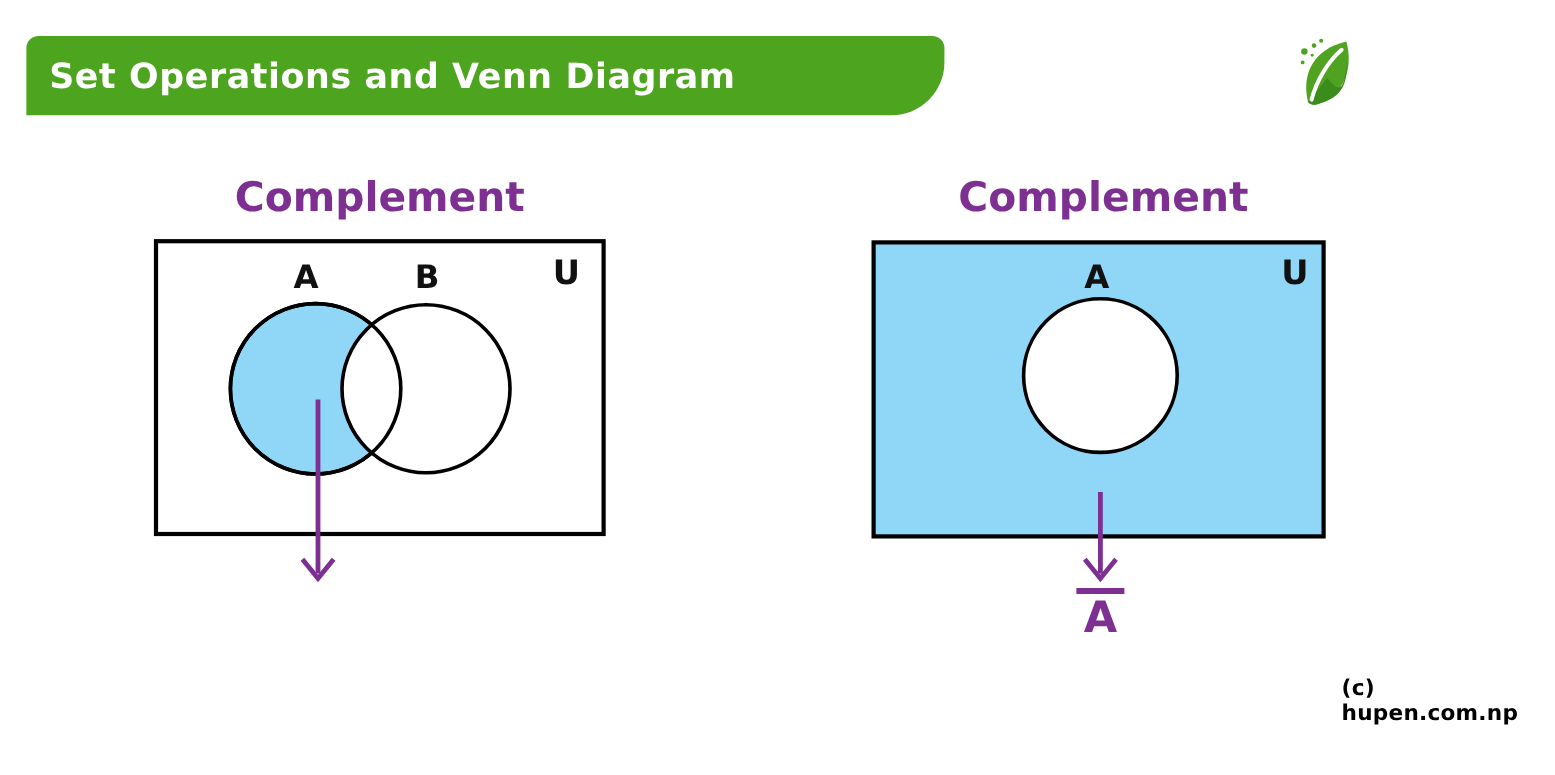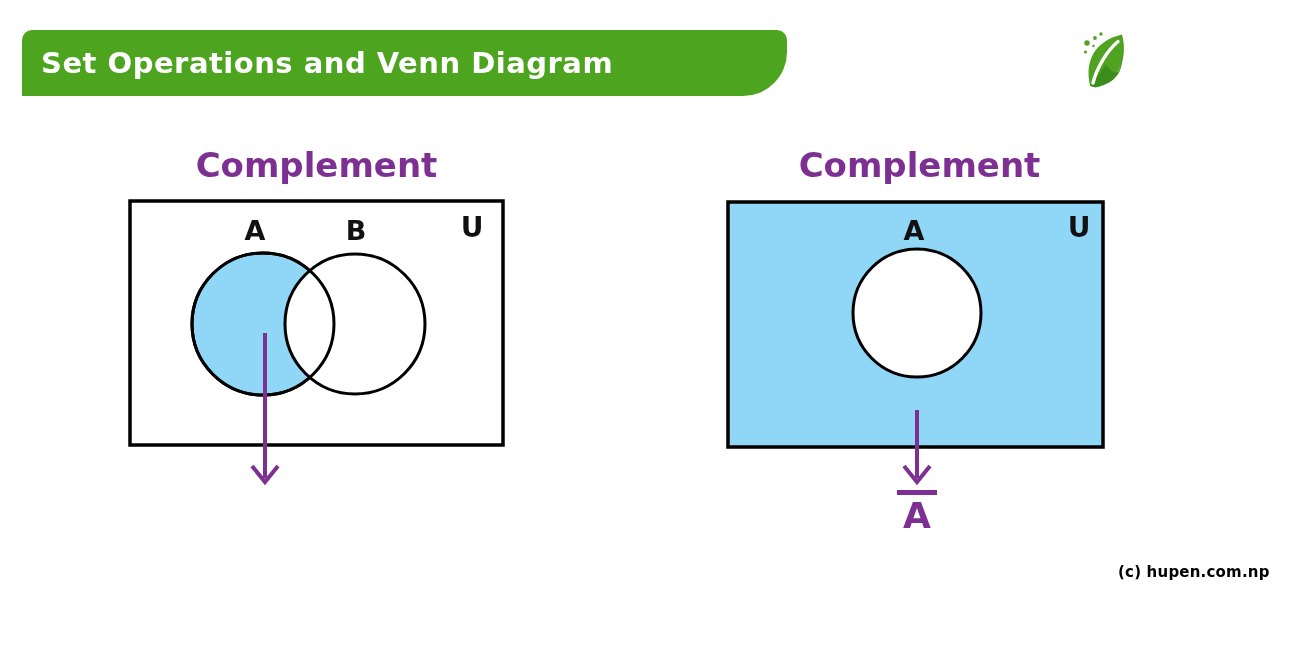--- a/index.html
+++ b/index.html
@@ -46,21 +46,21 @@
   .formula.diff { left:130px; width:270px; top:499px; }
   .formula.comp { left:817px; width:200px; top:490px; }
   .overbar {
     display:inline-block; border-top:5px solid #7D3092;
     padding:2px 6px 0 6px; line-height:1.05;
   }
 
   
   .credit {
     position:absolute; left:1118px; top:563px;
-    font-size:15px; font-weight:bold; color:#000;
+    font-size:18px; font-weight:bold; color:#000;
     letter-spacing:.2px;
   }
 </style>
 </head>
 <body>
 
 <div class="page">
 
   <div class="banner">
     <div class="banner-title">Set Operations and Venn Diagram</div>

